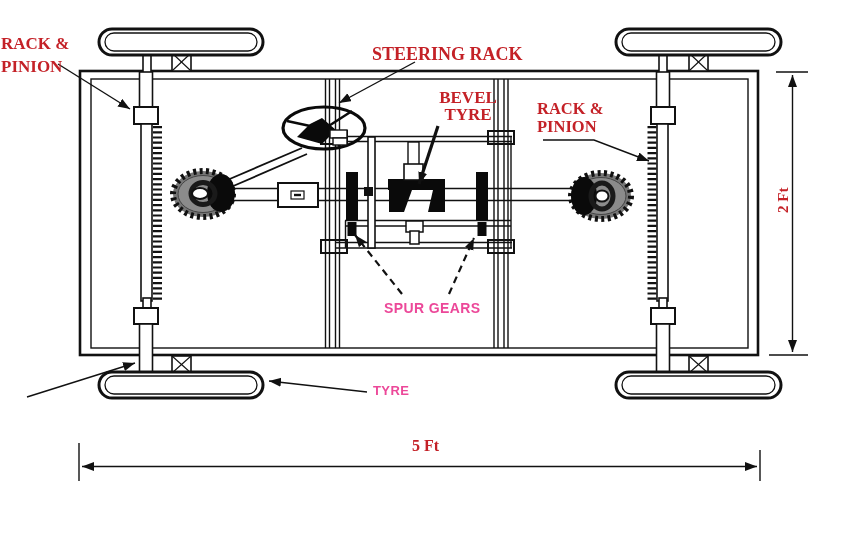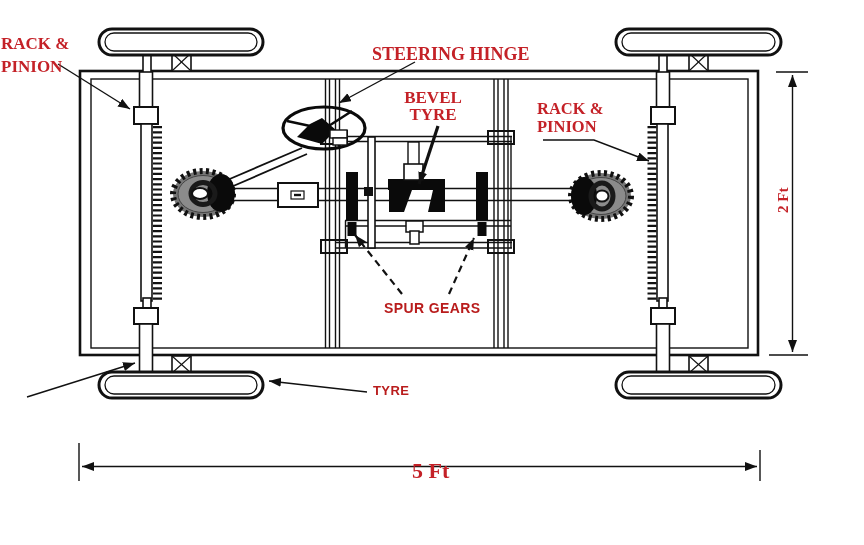--- a/index.html
+++ b/index.html
@@ -1,29 +1,29 @@
 <!DOCTYPE html>
 <html><head>
 <meta charset="utf-8">
 <style>
   html,body{margin:0;padding:0;background:#fff;}
   .canvas{position:relative;width:808px;height:545px;background:#fff;overflow:hidden;
           font-family:"Liberation Serif","DejaVu Serif",serif;}
   .canvas svg{position:absolute;left:0;top:0;}
   .lbl{position:absolute;color:#C42127;font-weight:bold;white-space:nowrap;line-height:1.15;}
   .lbl-serif{font-family:"Liberation Serif","DejaVu Serif",serif;}
-  .lbl-sans{font-family:"Liberation Sans","DejaVu Sans",sans-serif;color:#b91c1c;}
+  .lbl-sans{font-family:"Liberation Sans","DejaVu Sans",sans-serif;color:#ec4899;}
   #lbl-rack-left{left:1px;top:32px;font-size:17px;line-height:23px;}
   #lbl-steering{left:372px;top:44px;font-size:18px;}
-  #lbl-bevel{left:397px;top:89px;width:72px;text-align:center;font-size:17px;line-height:17px;}
+  #lbl-bevel{left:432px;top:89px;width:72px;text-align:center;font-size:17px;line-height:17px;}
   #lbl-rack-right{left:537px;top:100px;font-size:16.5px;line-height:18px;}
   #lbl-spur{left:384px;top:300px;font-size:14px;letter-spacing:.4px;}
   #lbl-tyre{left:373px;top:384px;font-size:13px;letter-spacing:.4px;}
   #lbl-hinge{left:0px;top:400px;font-size:17px;}
-  #lbl-5ft{left:412px;top:458px;font-size:22px;}
+  #lbl-5ft{left:412px;top:437px;font-size:16px;}
   #lbl-2ft{left:775px;top:213px;font-size:15px;transform:rotate(-90deg);transform-origin:0 0;}
   .l2{display:block;}
 </style>
 </head>
 <body>
 
 <div class="canvas">
 
 <svg width="864" height="545" viewBox="0 0 864 545">
   <defs>
@@ -229,21 +229,21 @@
     <line x1="420" y1="466.5" x2="82" y2="466.5" marker-end="url(#arr)"></line>
     <line x1="420" y1="466.5" x2="757" y2="466.5" marker-end="url(#arr)"></line>
   </g>
 </svg>
 
 <div class="lbl lbl-serif" id="lbl-rack-left">
   <span class="l2">RACK &amp;</span>
   <span class="l2">PINION</span>
 </div>
 
-<div class="lbl lbl-serif" id="lbl-steering">STEERING HINGE</div>
+<div class="lbl lbl-serif" id="lbl-steering">STEERING RACK</div>
 
 <div class="lbl lbl-serif" id="lbl-bevel">
   <span class="l2">BEVEL</span>
   <span class="l2">TYRE</span>
 </div>
 
 <div class="lbl lbl-serif" id="lbl-rack-right">
   <span class="l2">RACK &amp;</span>
   <span class="l2">PINION</span>
 </div>

